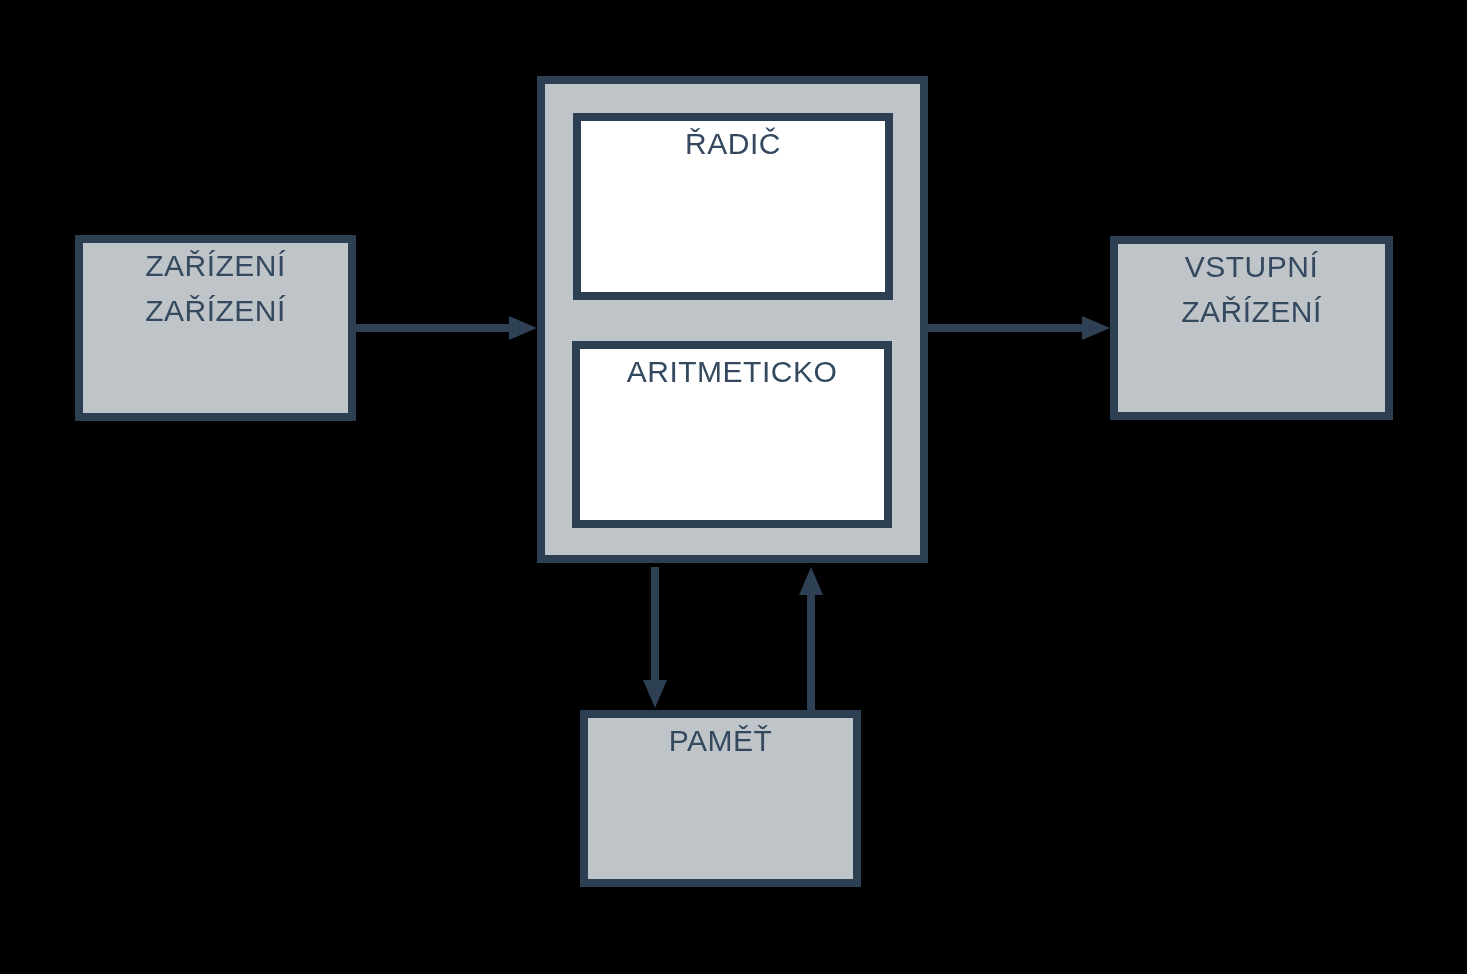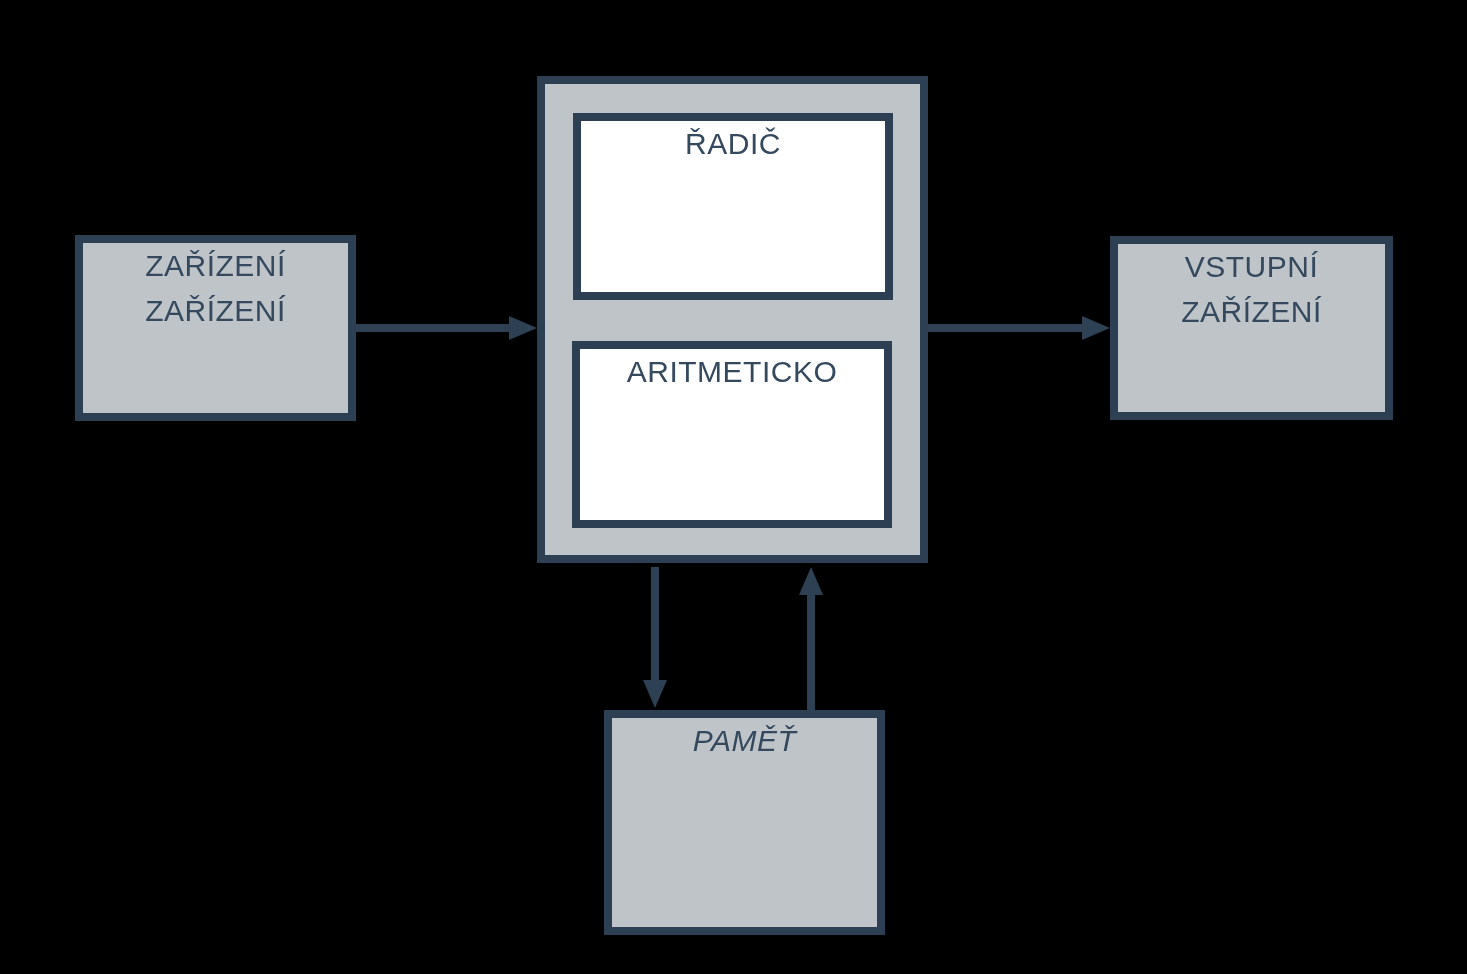--- a/index.html
+++ b/index.html
@@ -47,21 +47,21 @@
     height: 974px;
     color: var(--arrow);
     pointer-events: none;
   }
   
   #input-device  { left: 75px;   top: 235px; width: 281px; height: 186px; }
   #cpu           { left: 537px;  top: 76px;  width: 391px; height: 487px; }
   #controller    { left: 573px;  top: 113px; width: 320px; height: 187px; }
   #alu           { left: 572px;  top: 341px; width: 320px; height: 187px; }
   #output-device { left: 1110px; top: 236px; width: 283px; height: 184px; }
-  #memory        { left: 604px;  top: 710px; width: 281px; height: 225px; font-style: italic; }
+  #memory        { left: 580px;  top: 710px; width: 281px; height: 177px; }
 </style>
 </head>
 <body>
 
 <div class="page">
 
   <div class="box" id="cpu"></div>
 
   <div class="box white" id="controller">
     <span class="label-line">ŘADIČ</span>

